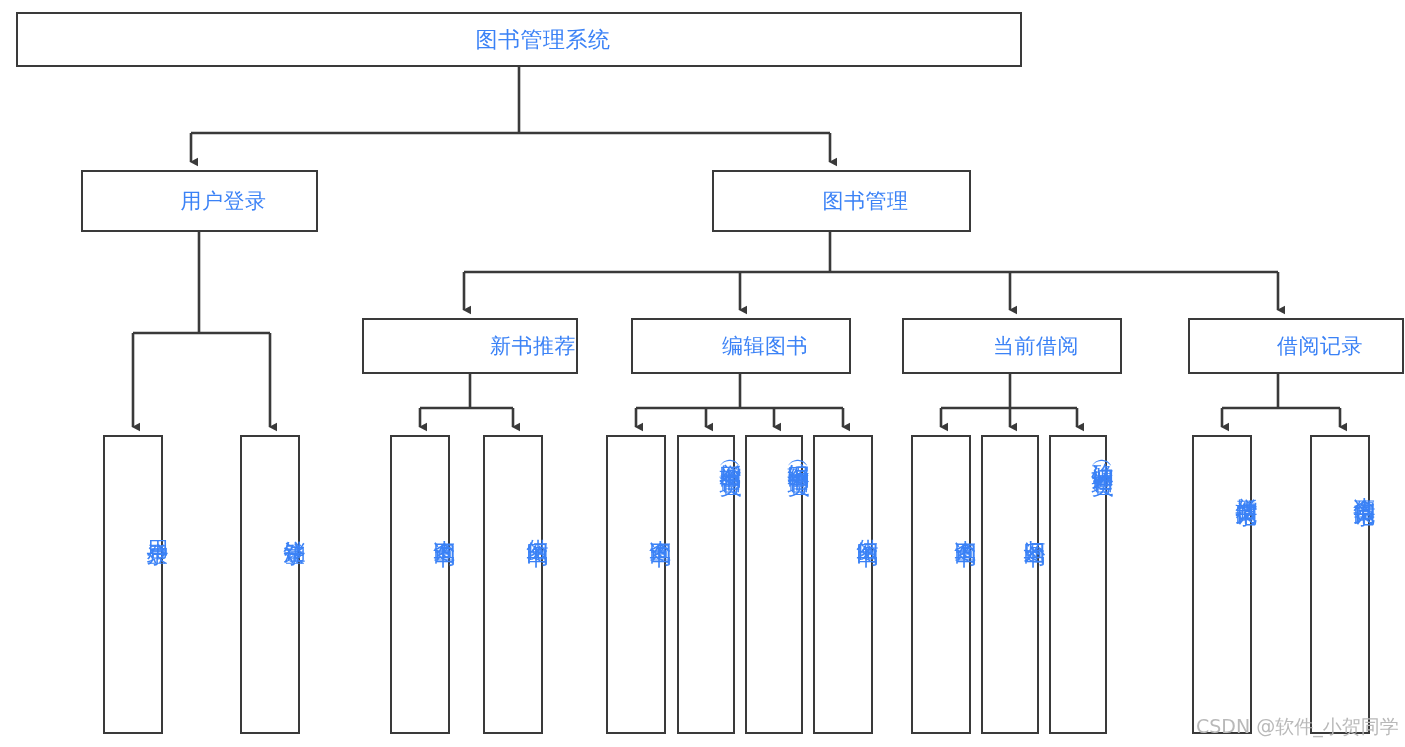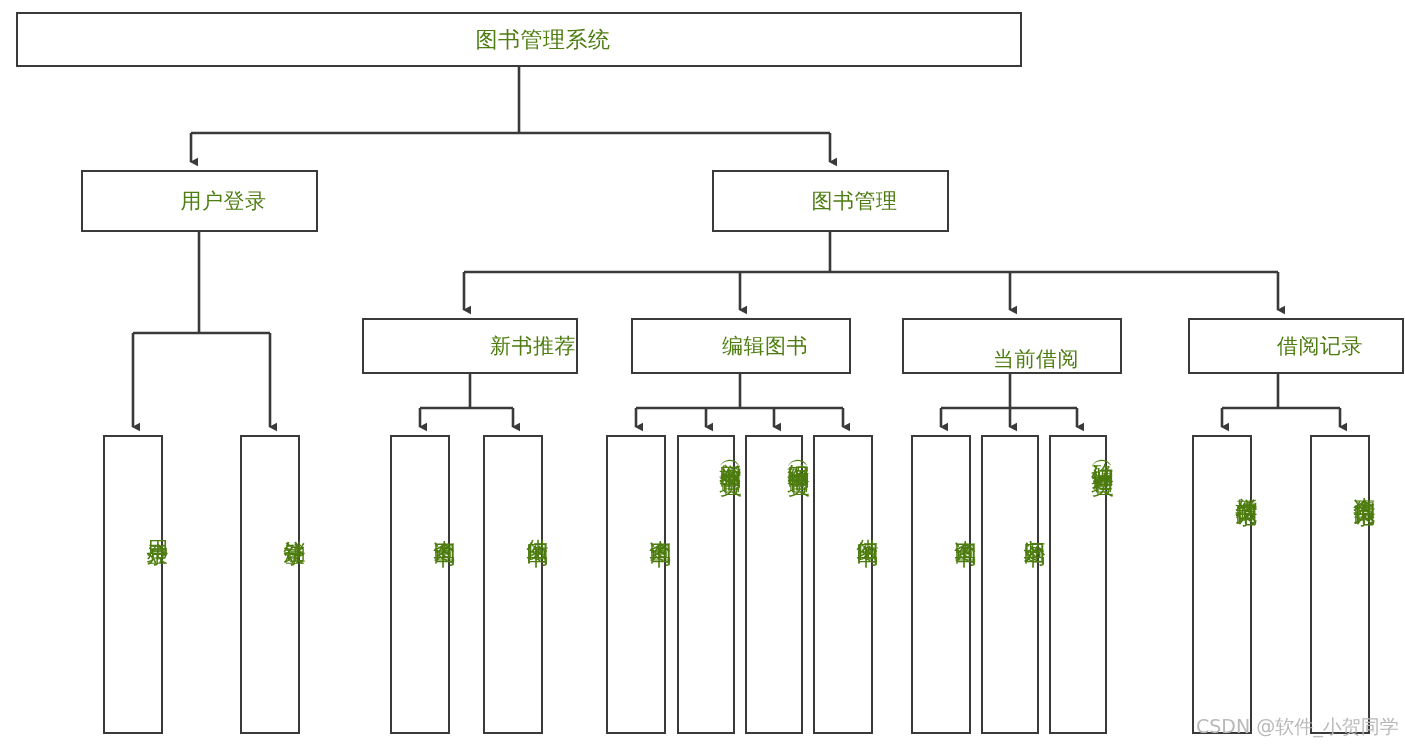--- a/index.html
+++ b/index.html
@@ -27,21 +27,21 @@
     pointer-events: none;
   }
   .node {
     position: absolute;
     box-sizing: border-box;
     background: #ffffff;
     border: 2px solid #3a3a3a;
     display: flex;
     align-items: center;
     justify-content: center;
-    color: #4d7c0f;
+    color: #3b82f6;
     z-index: 2;
     padding-left: 48px;
   }
   .node .label {
     display: block;
     text-align: center;
     line-height: 1.18;
     white-space: nowrap;
     letter-spacing: 0.5px;
   }
@@ -130,33 +130,33 @@
   </svg>
 
   <div class="node root horizontal" style="left:16px; top:12px; width:1006px; height:55px;">
     <span class="label">图书管理系统</span>
   </div>
 
   <div class="node horizontal" style="left:81px; top:170px; width:237px; height:62px;">
     <span class="label">用户登录</span>
   </div>
 
-  <div class="node horizontal" style="left:712px; top:170px; width:237px; height:62px;">
+  <div class="node horizontal" style="left:712px; top:170px; width:259px; height:62px;">
     <span class="label">图书管理</span>
   </div>
 
   <div class="node horizontal" style="left:362px; top:318px; width:216px; height:56px;justify-content:flex-end;">
     <span class="label">新书推荐</span>
   </div>
 
   <div class="node horizontal" style="left:631px; top:318px; width:220px; height:56px;">
     <span class="label">编辑图书</span>
   </div>
 
-  <div class="node horizontal" style="left:902px; top:318px; width:220px; height:56px;align-items:flex-end;">
+  <div class="node horizontal" style="left:902px; top:318px; width:220px; height:56px;">
     <span class="label">当前借阅</span>
   </div>
 
   <div class="node horizontal" style="left:1172px; top:318px; width:216px; height:56px;margin-left:16px;">
     <span class="label">借阅记录</span>
   </div>
 
   <div class="node vertical" style="left:103px; top:435px; width:60px; height:299px;">
     <span class="label" style="margin-top:85px;">用户登录</span>
   </div>

